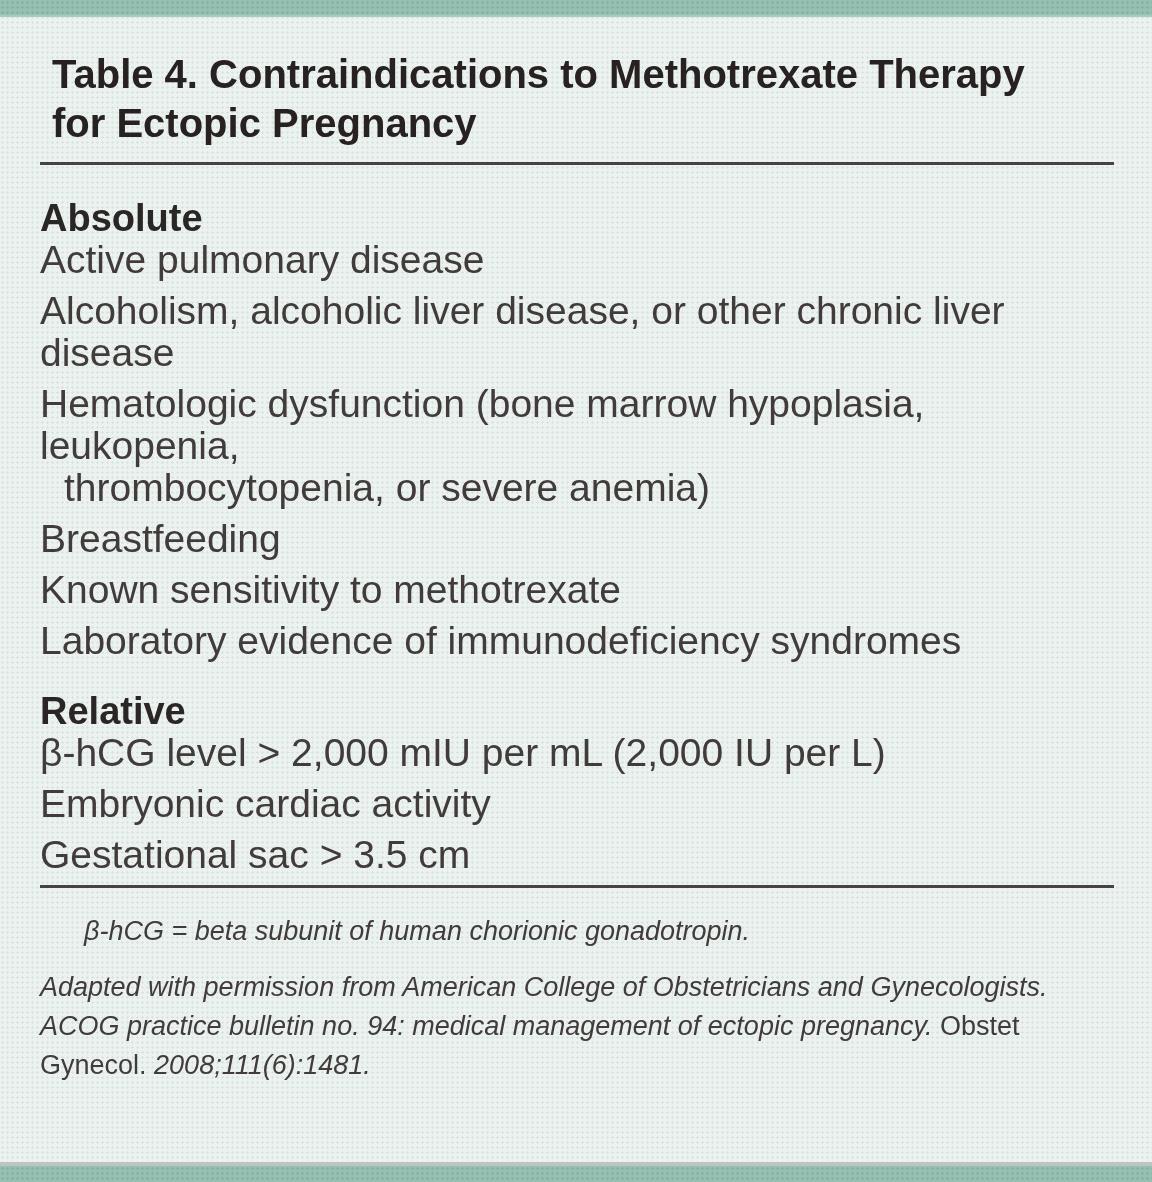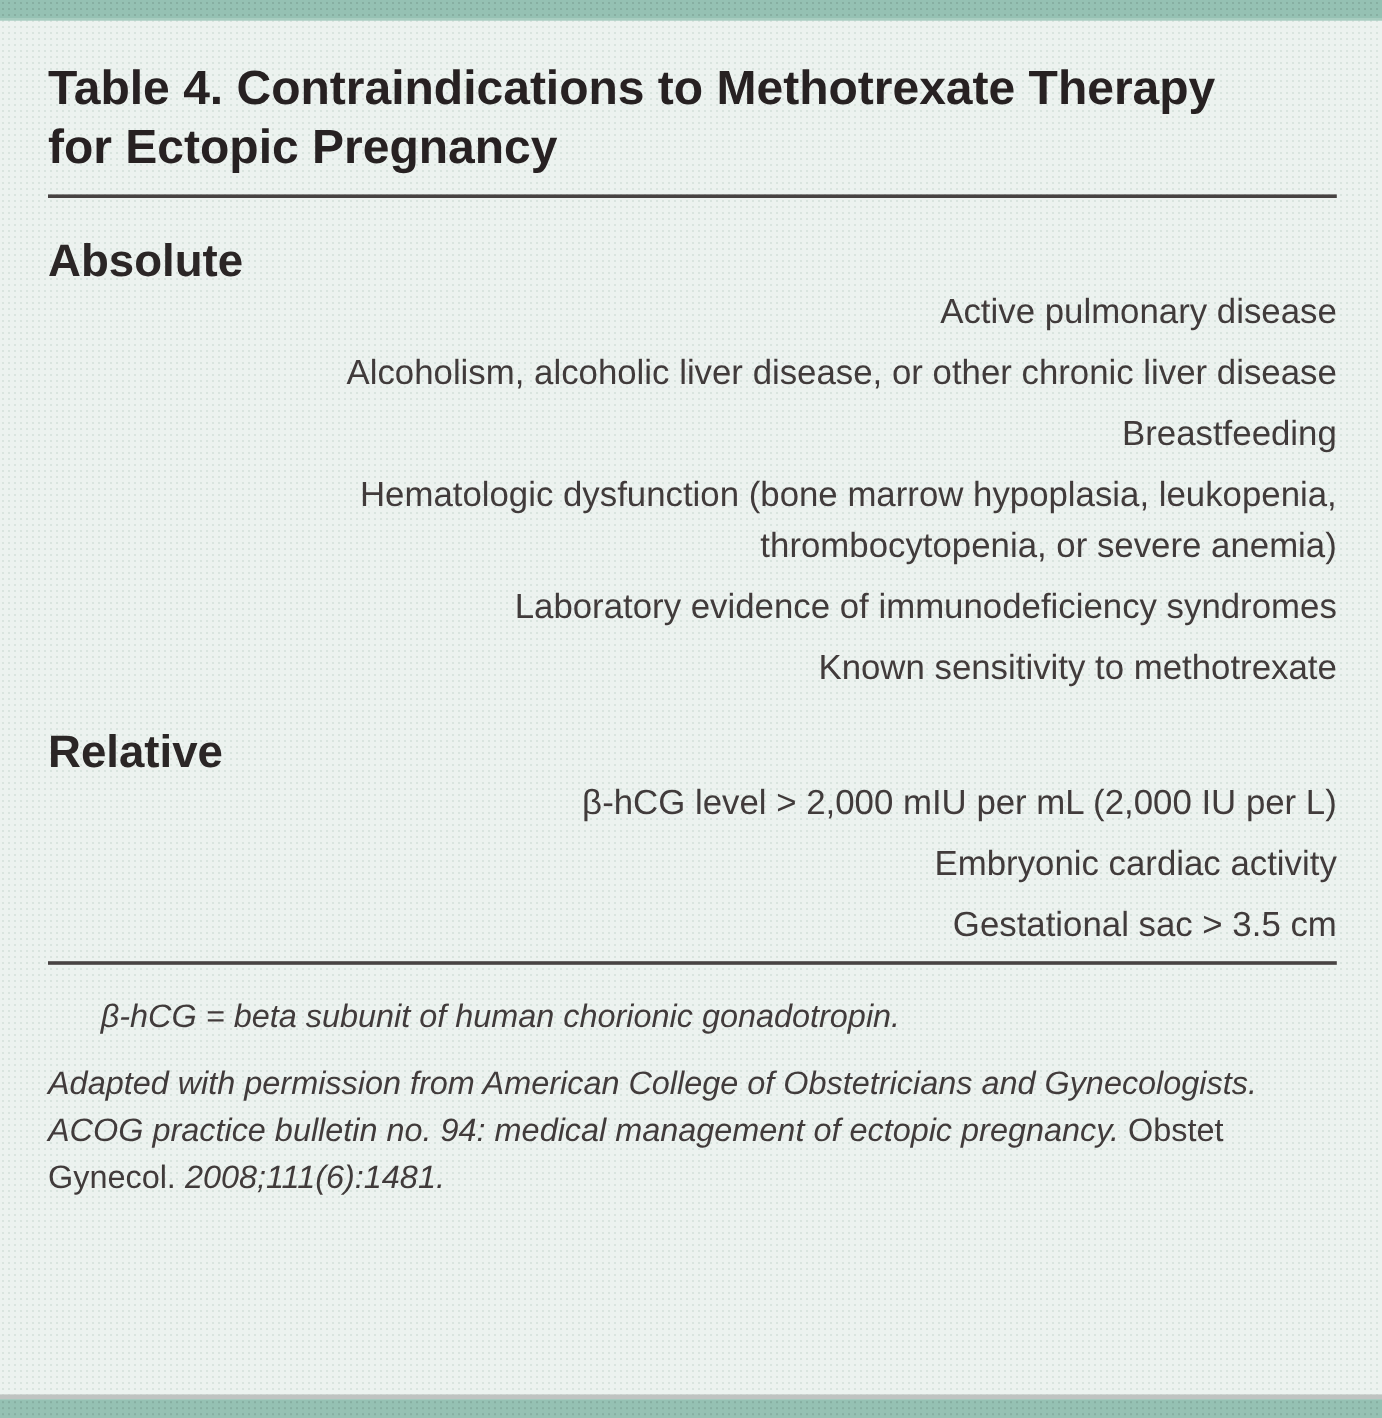--- a/index.html
+++ b/index.html
@@ -31,21 +31,21 @@
     height: 4px;
     background: #bfc3c1;
   }
 
   .content {
     position: relative;
     padding: 0 38px 0 40px;
   }
 
   .title {
-    margin: 50px 0 0 0;
+    margin: 50px 0 0 12px;
     font-size: 40px;
     font-weight: bold;
     color: #272122;
     line-height: 49px;
     letter-spacing: 0px;
   }
   .title .title-line { display: block; }
 
   .rule {
     border: none;
@@ -58,25 +58,24 @@
   .section-heading {
     margin-top: 32px;
     font-size: 38px;
     font-weight: bold;
     color: #2b2626;
     line-height: 42px;
   }
   .section-heading.second { margin-top: 28px; }
 
   .item {
-    font-size: 29px;
+    font-size: 39px;
     color: #413b3b;
     line-height: 42px;
     margin-bottom: 9px;
-    text-align: right;
   }
   .item .line { display: block; }
   .item .line.cont { padding-left: 24px; }
 
   .footnote {
     margin-top: 24px;
     font-size: 27px;
     font-style: italic;
     color: #413b3b;
     line-height: 38px;
@@ -110,31 +109,31 @@
     <div class="section">
       <div class="section-heading">Absolute</div>
 
       <div class="item">
         <span class="line">Active pulmonary disease</span>
       </div>
       <div class="item">
         <span class="line">Alcoholism, alcoholic liver disease, or other chronic liver disease</span>
       </div>
       <div class="item">
-        <span class="line">Breastfeeding</span>
-      </div>
-      <div class="item">
         <span class="line">Hematologic dysfunction (bone marrow hypoplasia, leukopenia,</span>
         <span class="line cont">thrombocytopenia, or severe anemia)</span>
       </div>
       <div class="item">
-        <span class="line">Laboratory evidence of immunodeficiency syndromes</span>
+        <span class="line">Breastfeeding</span>
       </div>
       <div class="item">
         <span class="line">Known sensitivity to methotrexate</span>
+      </div>
+      <div class="item">
+        <span class="line">Laboratory evidence of immunodeficiency syndromes</span>
       </div>
     </div>
 
     <div class="section">
       <div class="section-heading second">Relative</div>
 
       <div class="item">
         <span class="line">β-hCG level &gt; 2,000 mIU per mL (2,000 IU per L)</span>
       </div>
       <div class="item">

